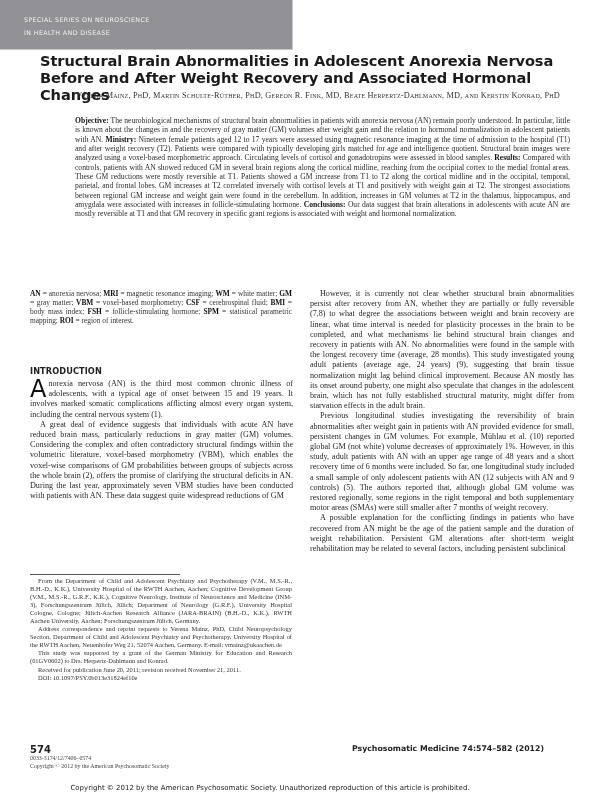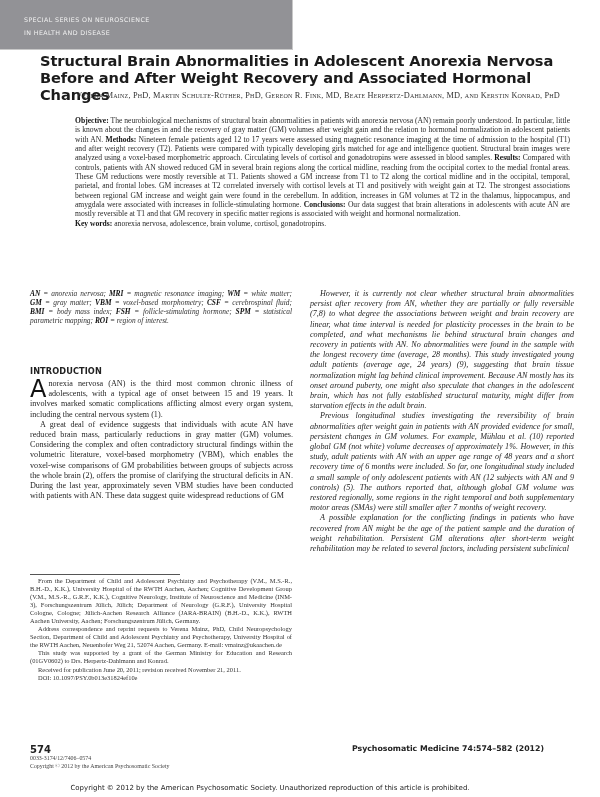--- a/index.html
+++ b/index.html
@@ -9,21 +9,21 @@
   .banner .l1 { top: 16px; }
   .banner .l2 { top: 29px; }
 
   .title { position: absolute; left: 40px; top: 52px; width: 540px; font-family: "DejaVu Sans", sans-serif; font-weight: bold; font-size: 14.6px; line-height: 17px; color: #1b1b1b; letter-spacing: -0.1px; }
   .authors { position: absolute; left: 40px; top: 90px; width: 520px; font-size: 8.3px; line-height: 12px; font-variant: small-caps; color: #333; letter-spacing: 0.2px; text-align: right; }
 
   .abstract { position: absolute; left: 75px; top: 116px; width: 495px; font-size: 7.6px; line-height: 9.35px; text-align: justify; color: #2a2a2a; }
   .abstract b { color: #111; margin-top: 42px; }
   .keywords { margin-top: 0; }
 
-  .col { position: absolute; font-size: 7.9px; line-height: 9.95px; text-align: justify; color: #262626; font-style: italic; }
+  .col { position: absolute; font-size: 7.9px; line-height: 9.95px; text-align: justify; color: #262626; }
   .left { left: 30px; top: 289px; width: 262px; }
   .right { left: 310px; top: 289px; width: 264px; }
 
   .abbrev { font-size: 7.4px; line-height: 9.1px; color: #333; margin-bottom: 0; }
   .abbrev b { color: #111; }
 
   .sec-head { position: absolute; left: 30px; top: 366px; font-family: "DejaVu Sans", sans-serif; font-weight: bold; font-size: 8.2px; color: #222; letter-spacing: 0.1px; }
   .intro { position: absolute; left: 30px; top: 379px; width: 263px; font-size: 8.15px; line-height: 10.2px; text-align: justify; color: #262626; }
   .dropcap { float: left; font-family: "DejaVu Sans", sans-serif; font-size: 24px; line-height: 19px; margin: 1px 2px 0 0; color: #111; }
   p { margin: 0; }
@@ -47,30 +47,26 @@
   <div class="line l2">IN HEALTH AND DISEASE</div>
 </div>
 
 <div class="title">Structural Brain Abnormalities in Adolescent Anorexia Nervosa Before and After Weight Recovery and Associated Hormonal Changes</div>
 <div class="authors">Verena Mainz, PhD, Martin Schulte-Rüther, PhD, Gereon R. Fink, MD, Beate Herpertz-Dahlmann, MD, and Kerstin Konrad, PhD</div>
 
 <div class="abstract">
   <p>
     <b>Objective:</b>
     <span>The neurobiological mechanisms of structural brain abnormalities in patients with anorexia nervosa (AN) remain poorly understood. In particular, little is known about the changes in and the recovery of gray matter (GM) volumes after weight gain and the relation to hormonal normalization in adolescent patients with AN.</span>
-    <b>Methods:</b>
+    <b>Ministry:</b>
     <span>Nineteen female patients aged 12 to 17 years were assessed using magnetic resonance imaging at the time of admission to the hospital (T1) and after weight recovery (T2). Patients were compared with typically developing girls matched for age and intelligence quotient. Structural brain images were analyzed using a voxel-based morphometric approach. Circulating levels of cortisol and gonadotropins were assessed in blood samples.</span>
     <b>Results:</b>
     <span>Compared with controls, patients with AN showed reduced GM in several brain regions along the cortical midline, reaching from the occipital cortex to the medial frontal areas. These GM reductions were mostly reversible at T1. Patients showed a GM increase from T1 to T2 along the cortical midline and in the occipital, temporal, parietal, and frontal lobes. GM increases at T2 correlated inversely with cortisol levels at T1 and positively with weight gain at T2. The strongest associations between regional GM increase and weight gain were found in the cerebellum. In addition, increases in GM volumes at T2 in the thalamus, hippocampus, and amygdala were associated with increases in follicle-stimulating hormone.</span>
     <b>Conclusions:</b>
-    <span>Our data suggest that brain alterations in adolescents with acute AN are mostly reversible at T1 and that GM recovery in specific matter regions is associated with weight and hormonal normalization.</span>
-  </p>
-  <p class="keywords">
-    <b>Key words:</b>
-    <span>anorexia nervosa, adolescence, brain volume, cortisol, gonadotropins.</span>
+    <span>Our data suggest that brain alterations in adolescents with acute AN are mostly reversible at T1 and that GM recovery in specific grant regions is associated with weight and hormonal normalization.</span>
   </p>
 </div>
 
 <div class="col left">
   <p class="abbrev">
     <b>AN</b> = <span>anorexia nervosa;</span>
     <b>MRI</b> = <span>magnetic resonance imaging;</span>
     <b>WM</b> = <span>white matter;</span>
     <b>GM</b> = <span>gray matter;</span>
     <b>VBM</b> = <span>voxel-based morphometry;</span>

